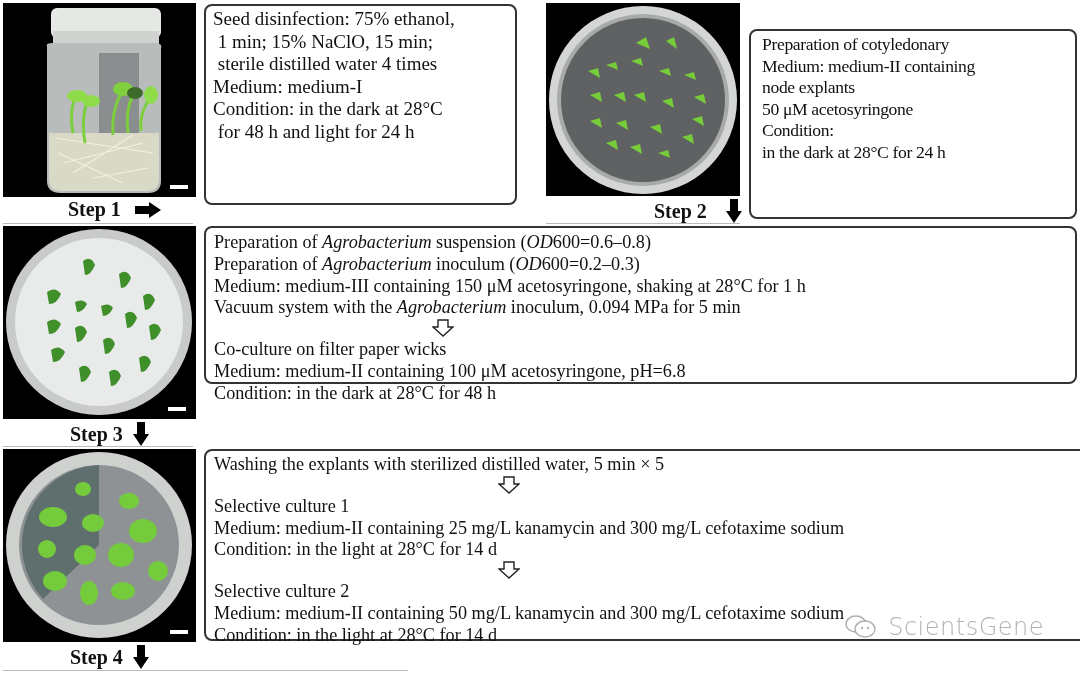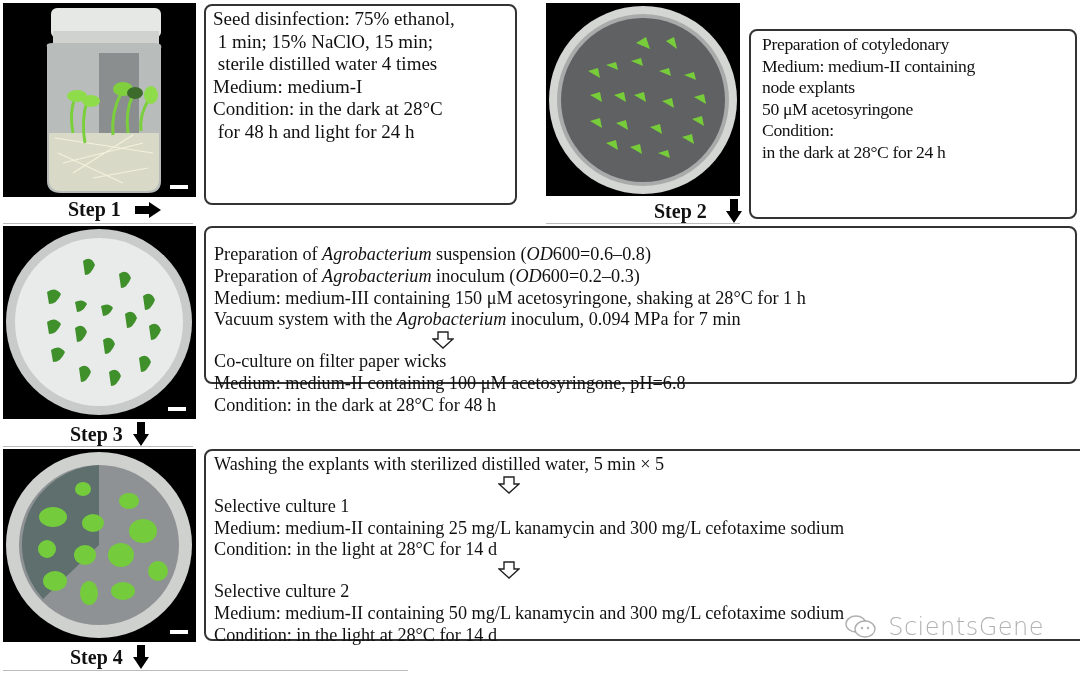--- a/index.html
+++ b/index.html
@@ -131,25 +131,25 @@
       <path d="M146 100 q8 -6 12 4 q-4 10 -10 10 z"></path>
         <path d="M48 124 q8 -6 14 2 q-4 10 -12 10 z"></path>
         <path d="M76 142 q8 -6 12 4 q-4 10 -10 10 z"></path>
       <path d="M106 146 q8 -6 12 4 q-4 10 -10 10 z"></path>
         <path d="M136 132 q8 -6 12 4 q-4 10 -10 10 z"></path>
     </g>
   </svg>
   <div class="scalebar" style="right:10px;bottom:8px;"></div>
 </div>
 
-<div class="box wide" style="left:204px;top:226px;width:873px;height:158px;padding:16px 0 0 8px;">
+<div class="box wide" style="left:204px;top:226px;width:873px;height:158px;padding:4px 0 0 8px;">
   <div class="line"><span>Preparation of </span><span class="it">Agrobacterium</span><span> suspension (</span><span class="it">OD</span><span>600=0.6–0.8)</span></div>
   <div class="line"><span>Preparation of </span><span class="it">Agrobacterium</span><span> inoculum (</span><span class="it">OD</span><span>600=0.2–0.3)</span></div>
   <div class="line">Medium: medium-III containing 150 μM acetosyringone, shaking at 28°C for 1 h</div>
-  <div class="line"><span>Vacuum system with the </span><span class="it">Agrobacterium</span><span> inoculum, 0.094 MPa for 7 min</span></div>
+  <div class="line"><span>Vacuum system with the </span><span class="it">Agrobacterium</span><span> inoculum, 0.094 MPa for 5 min</span></div>
   <div class="flow-arrow">
     <svg width="22" height="18" viewBox="0 0 22 18" style="left:218px;">
       <path d="M6 1 L16 1 L16 8 L21 8 L11 17 L1 8 L6 8 Z" fill="#fff" stroke="#222" stroke-width="1.4"></path>
     </svg>
   </div>
   <div class="line">Co-culture on filter paper wicks</div>
   <div class="line">Medium: medium-II containing 100 μM acetosyringone, pH=6.8</div>
   <div class="line">Condition: in the dark at 28°C for 48 h</div>
 </div>
 

